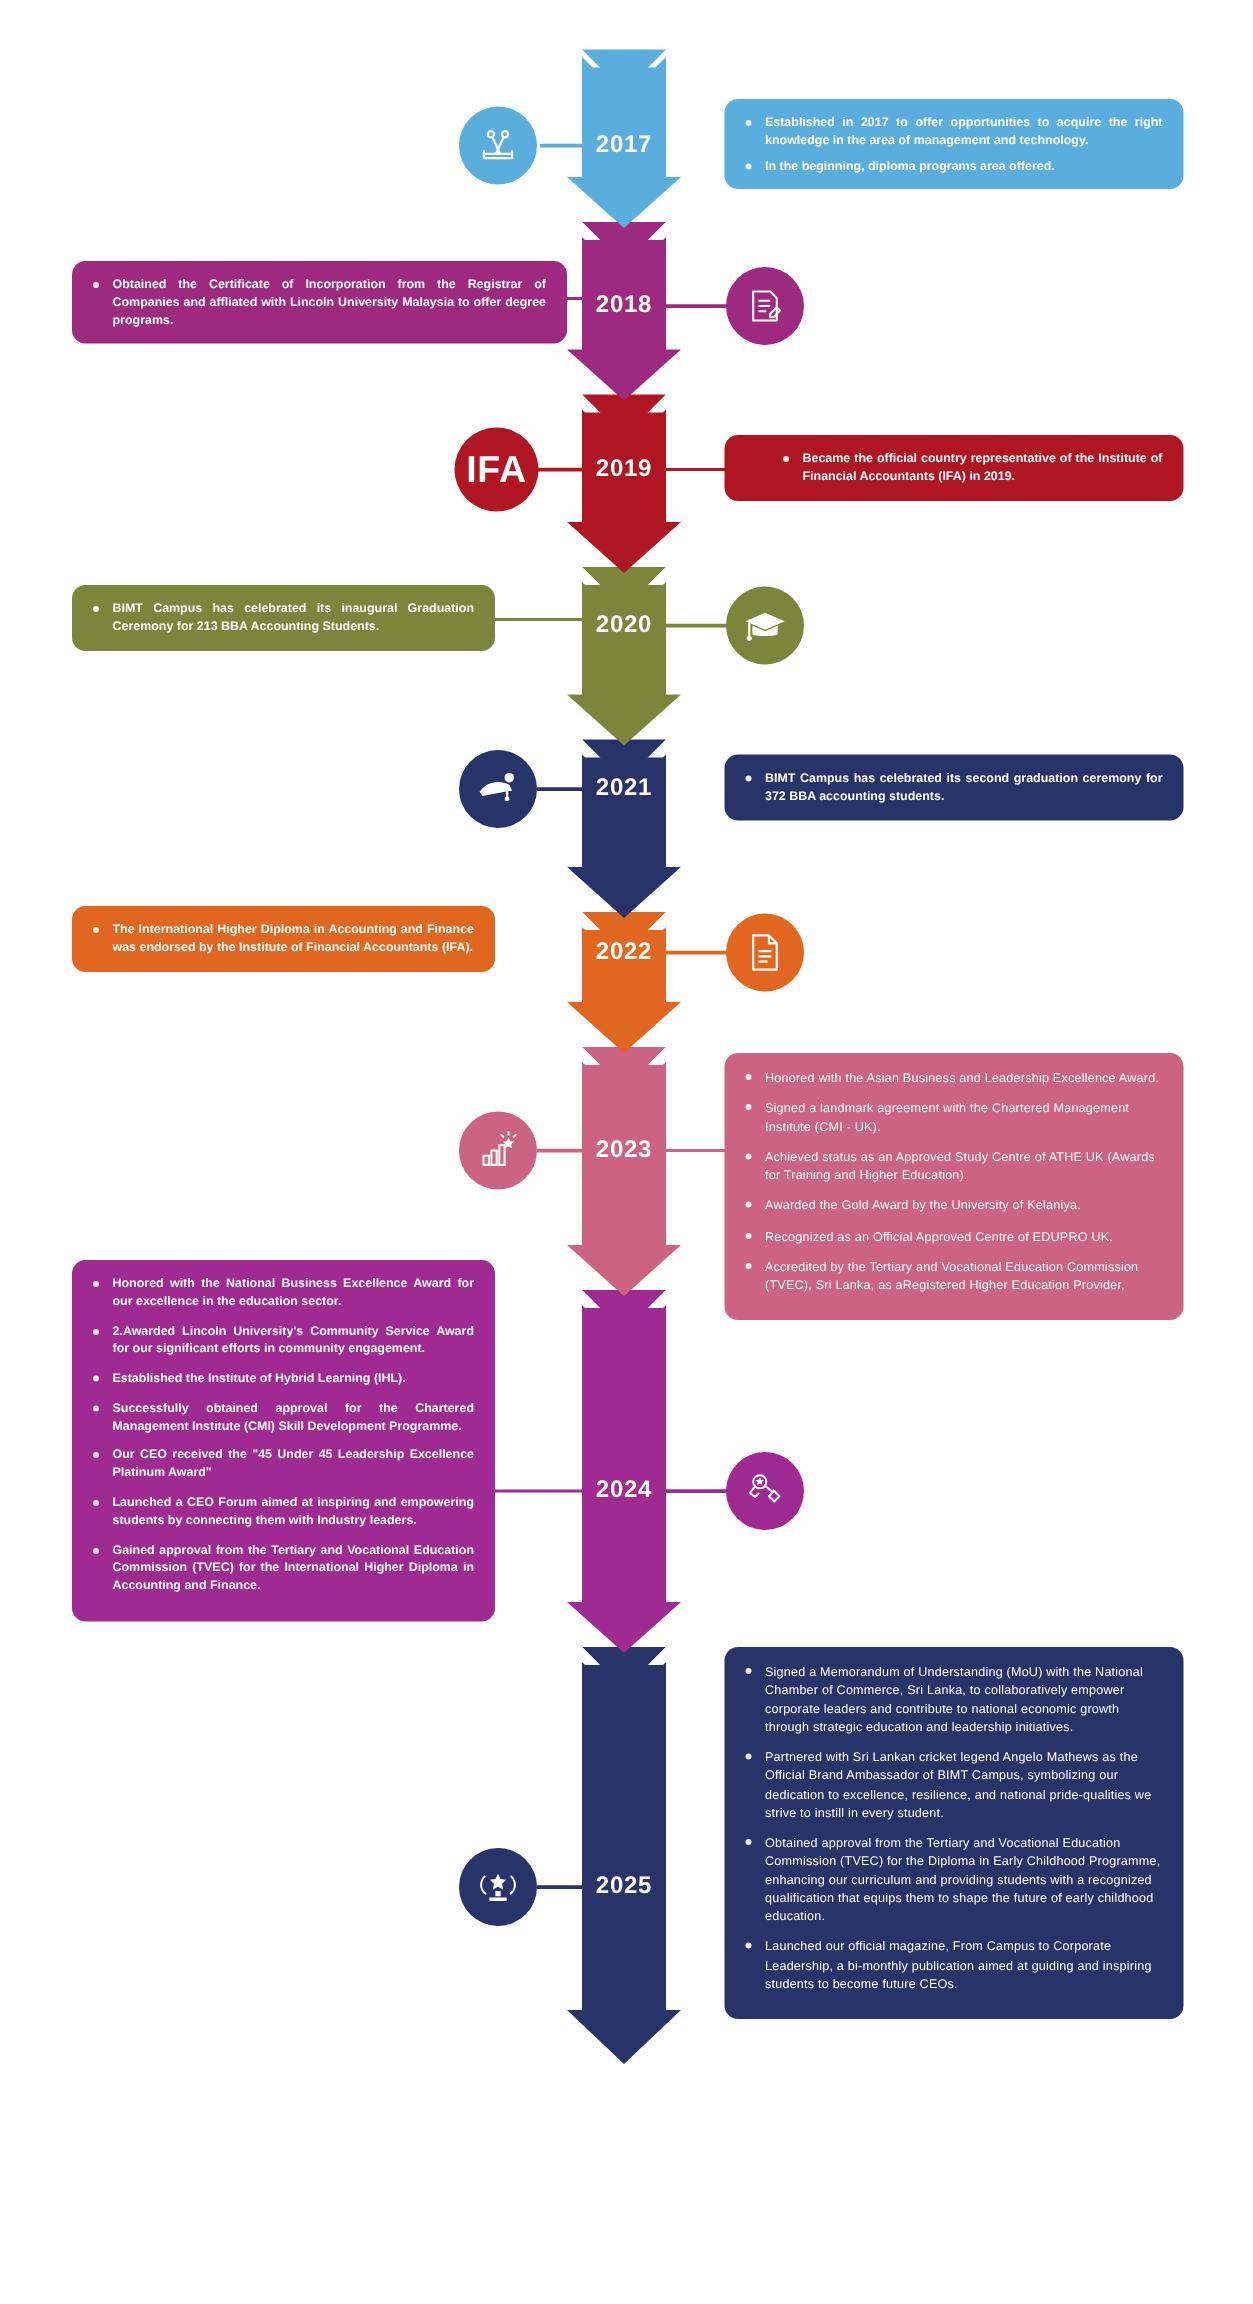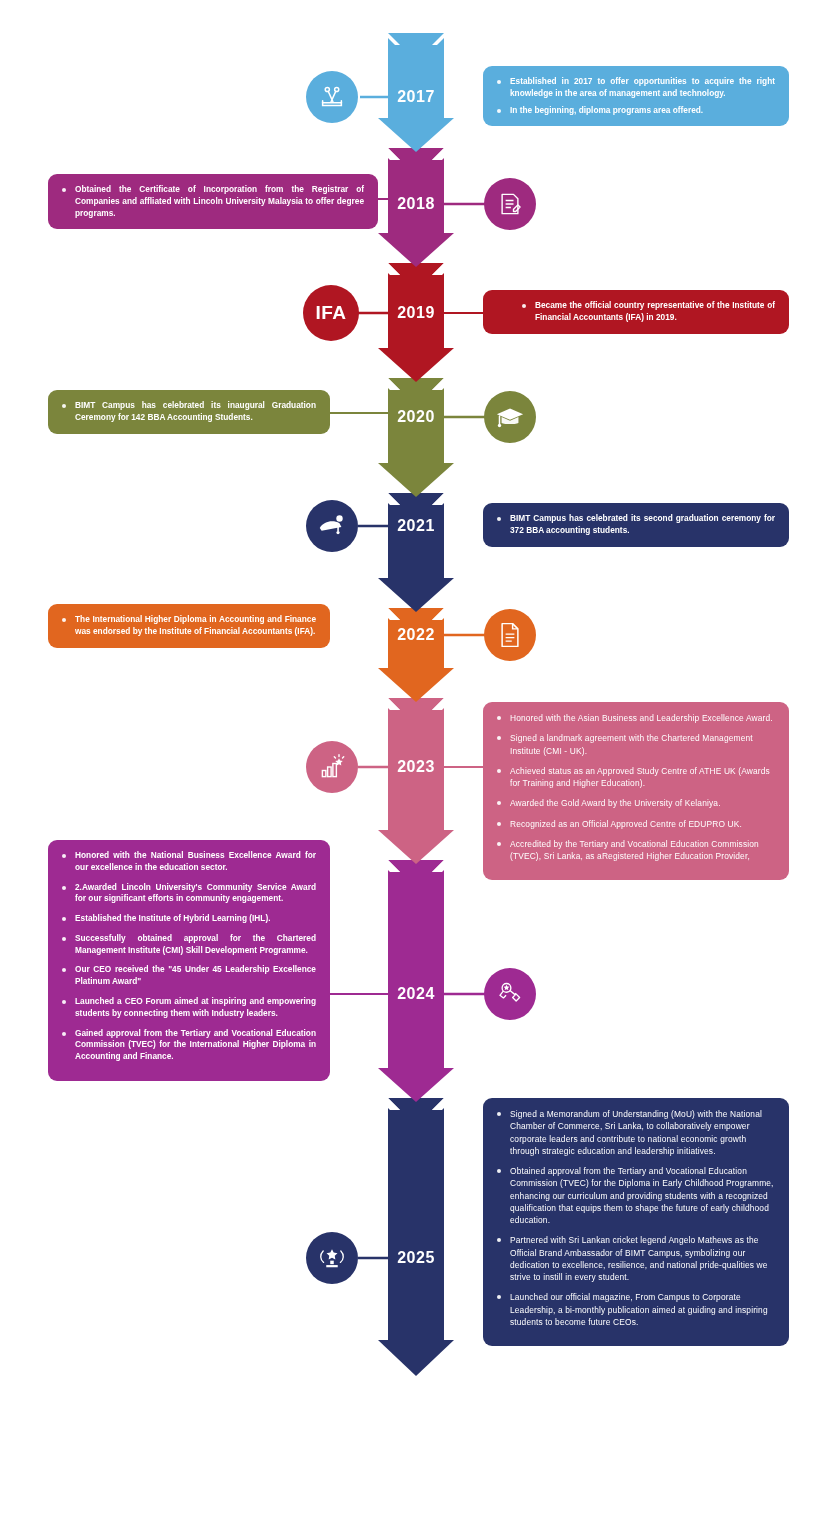--- a/index.html
+++ b/index.html
@@ -90,21 +90,21 @@
   
   .ifa-badge {
     position: absolute;
     width: 56px; height: 56px;
     border-radius: 50%;
     display: flex;
     align-items: center;
     justify-content: center;
     color: #ffffff;
     font-weight: bold;
-    font-size: 19px;
+    font-size: 25px;
     letter-spacing: 0.5px;
   }
 </style>
 </head>
 <body>
 
 <div id="stage">
 
   <svg id="spine" viewBox="0 0 835 1536" width="835" height="1536">
 
@@ -284,21 +284,21 @@
   </div>
 
   <div class="card" style="left:483px; top:290px; width:306px; background:#b01622;padding-left:37px;">
     <ul>
       <li>Became the official country representative of the Institute of Financial Accountants (IFA) in 2019.</li>
     </ul>
   </div>
 
   <div class="card" style="left:48px; top:390px; width:282px; background:#7b853c;">
     <ul>
-      <li>BIMT Campus has celebrated its inaugural Graduation Ceremony for 142 BBA Accounting Students.</li>
+      <li>BIMT Campus has celebrated its inaugural Graduation Ceremony for 213 BBA Accounting Students.</li>
     </ul>
   </div>
 
   <div class="card" style="left:483px; top:503px; width:306px; background:#283369;">
     <ul>
       <li>BIMT Campus has celebrated its second graduation ceremony for 372 BBA accounting students.</li>
     </ul>
   </div>
 
   <div class="card" style="left:48px; top:604px; width:282px; background:#e1661f;">
@@ -326,19 +326,19 @@
       <li>Successfully obtained approval for the Chartered Management Institute (CMI) Skill Development Programme.</li>
       <li>Our CEO received the "45 Under 45 Leadership Excellence Platinum Award"</li>
       <li>Launched a CEO Forum aimed at inspiring and empowering students by connecting them with Industry leaders.</li>
       <li>Gained approval from the Tertiary and Vocational Education Commission (TVEC) for the International Higher Diploma in Accounting and Finance.</li>
     </ul>
   </div>
 
   <div class="card soft tight" style="left:483px; top:1098px; width:306px; background:#283369;">
     <ul>
       <li>Signed a Memorandum of Understanding (MoU) with the National Chamber of Commerce, Sri Lanka, to collaboratively empower corporate leaders and contribute to national economic growth through strategic education and leadership initiatives.</li>
+      <li>Partnered with Sri Lankan cricket legend Angelo Mathews as the Official Brand Ambassador of BIMT Campus, symbolizing our dedication to excellence, resilience, and national pride-qualities we strive to instill in every student.</li>
       <li>Obtained approval from the Tertiary and Vocational Education Commission (TVEC) for the Diploma in Early Childhood Programme, enhancing our curriculum and providing students with a recognized qualification that equips them to shape the future of early childhood education.</li>
-      <li>Partnered with Sri Lankan cricket legend Angelo Mathews as the Official Brand Ambassador of BIMT Campus, symbolizing our dedication to excellence, resilience, and national pride-qualities we strive to instill in every student.</li>
       <li>Launched our official magazine, From Campus to Corporate Leadership, a bi-monthly publication aimed at guiding and inspiring students to become future CEOs.</li>
     </ul>
   </div>
 
 </div>
 
 </body></html>

